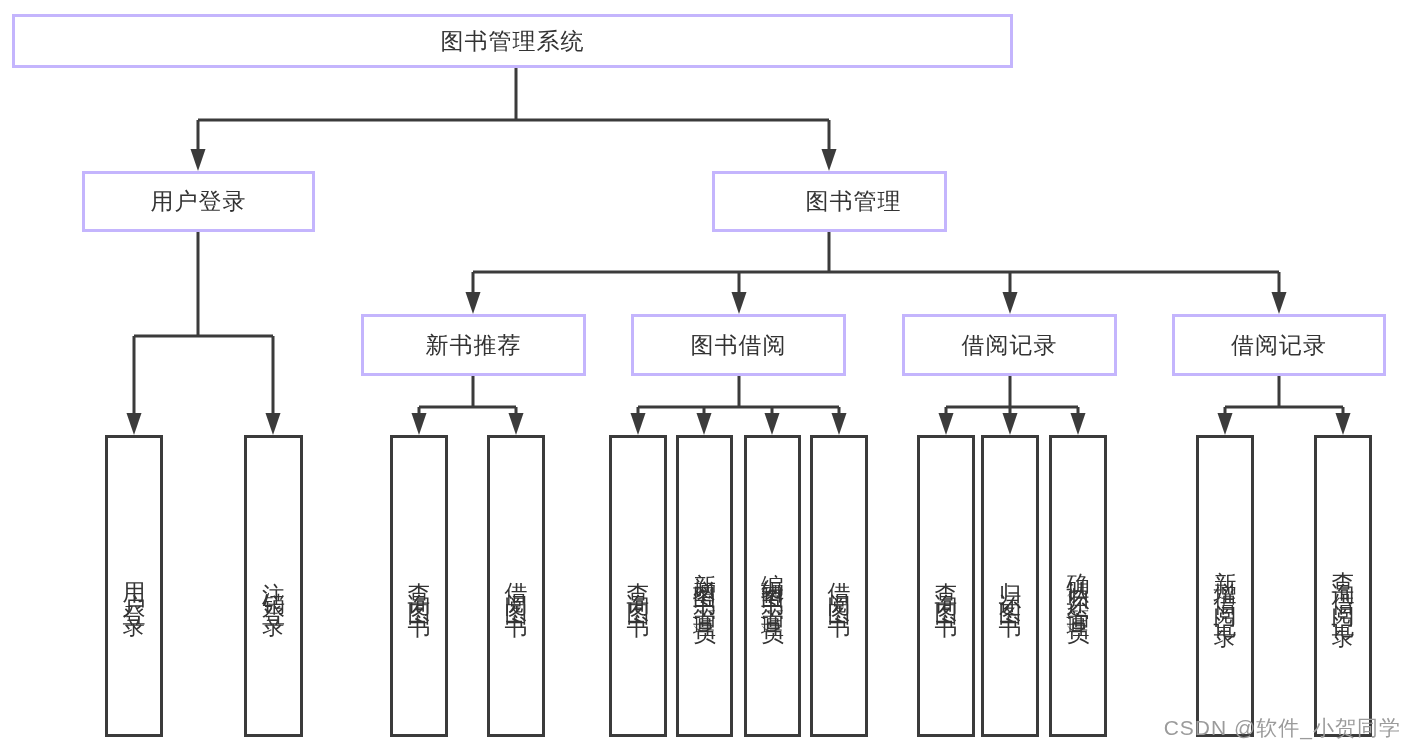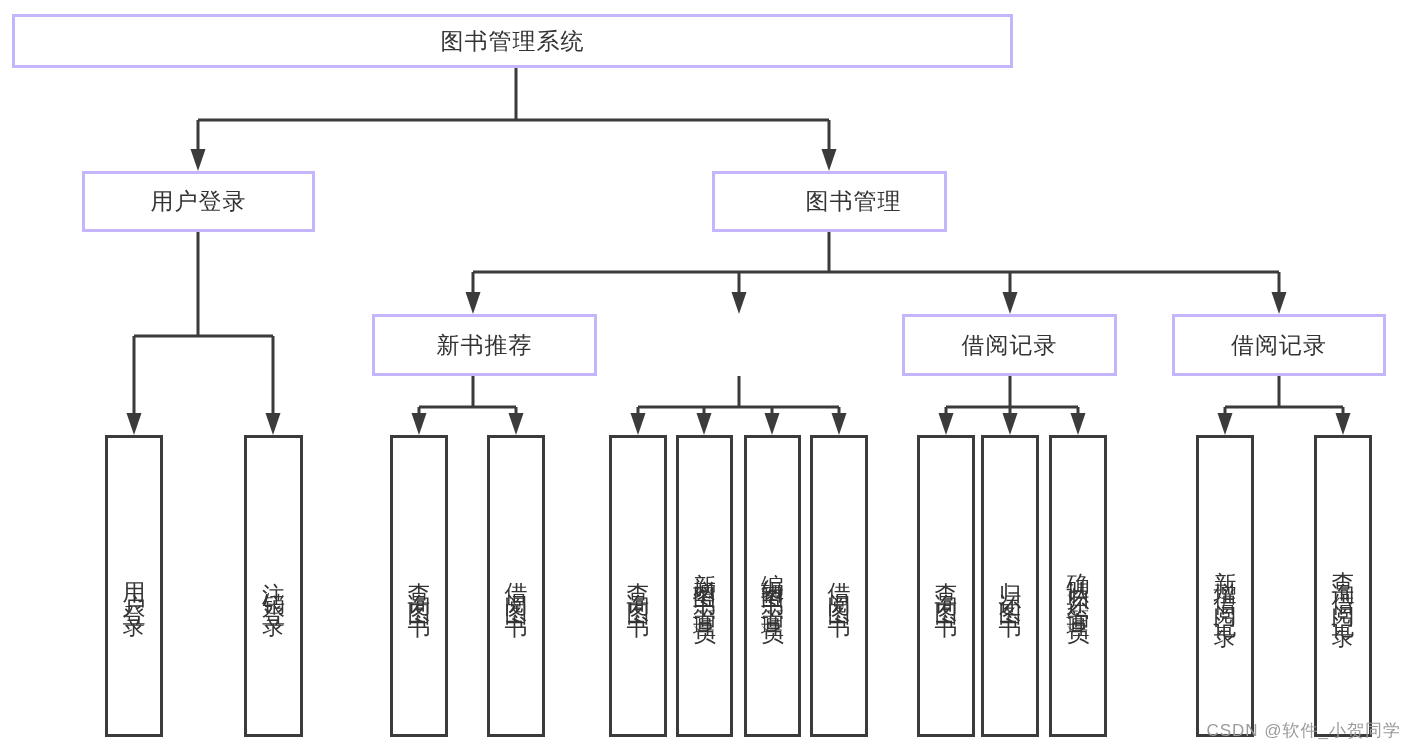--- a/index.html
+++ b/index.html
@@ -46,21 +46,21 @@
     text-orientation: mixed;
     font-size: 23px;
     letter-spacing: 11px;
     line-height: 1;
   }
   .leaf.long span { letter-spacing: 7px; }
   .watermark {
     position: absolute;
     right: 4px;
     bottom: 5px;
-    font-size: 17px;
+    font-size: 21px;
     color: #9b9b9b;
     letter-spacing: 1px;
   }
 </style>
 </head>
 <body>
 
 <div class="canvas">
 
   <svg class="connectors" viewBox="0 0 1405 747" xmlns="http://www.w3.org/2000/svg">
@@ -101,21 +101,22 @@
       <polygon points="1217.5,413 1232.5,413 1225,435"></polygon>
       <polygon points="1335.5,413 1350.5,413 1343,435"></polygon>
     </g>
   </svg>
 
   <div class="node" style="left:12px; top:14px; width:1001px; height:54px;">图书管理系统</div>
 
   <div class="node" style="left:82px; top:171px; width:233px; height:61px;">用户登录</div>
   <div class="node" style="left:712px; top:171px; width:235px; height:61px;padding-left:48px;">图书管理</div>
 
-  <div class="node" style="left:372px; top:314px; width:225px; height:62px;">新书推荐</div>
+  <div class="node" style="left:361px; top:314px; width:225px; height:62px;">新书推荐</div>
+  <div class="node" style="left:631px; top:314px; width:215px; height:62px;">图书借阅</div>
   <div class="node" style="left:902px; top:314px; width:215px; height:62px;">借阅记录</div>
   <div class="node" style="left:1172px; top:314px; width:214px; height:62px;font-family:Liberation Serif, serif;">借阅记录</div>
 
   <div class="leaf" style="left:105px; width:58px;">
     <span>用户登录</span>
   </div>
   <div class="leaf" style="left:244px; width:59px;">
     <span>注销登录</span>
   </div>
 

